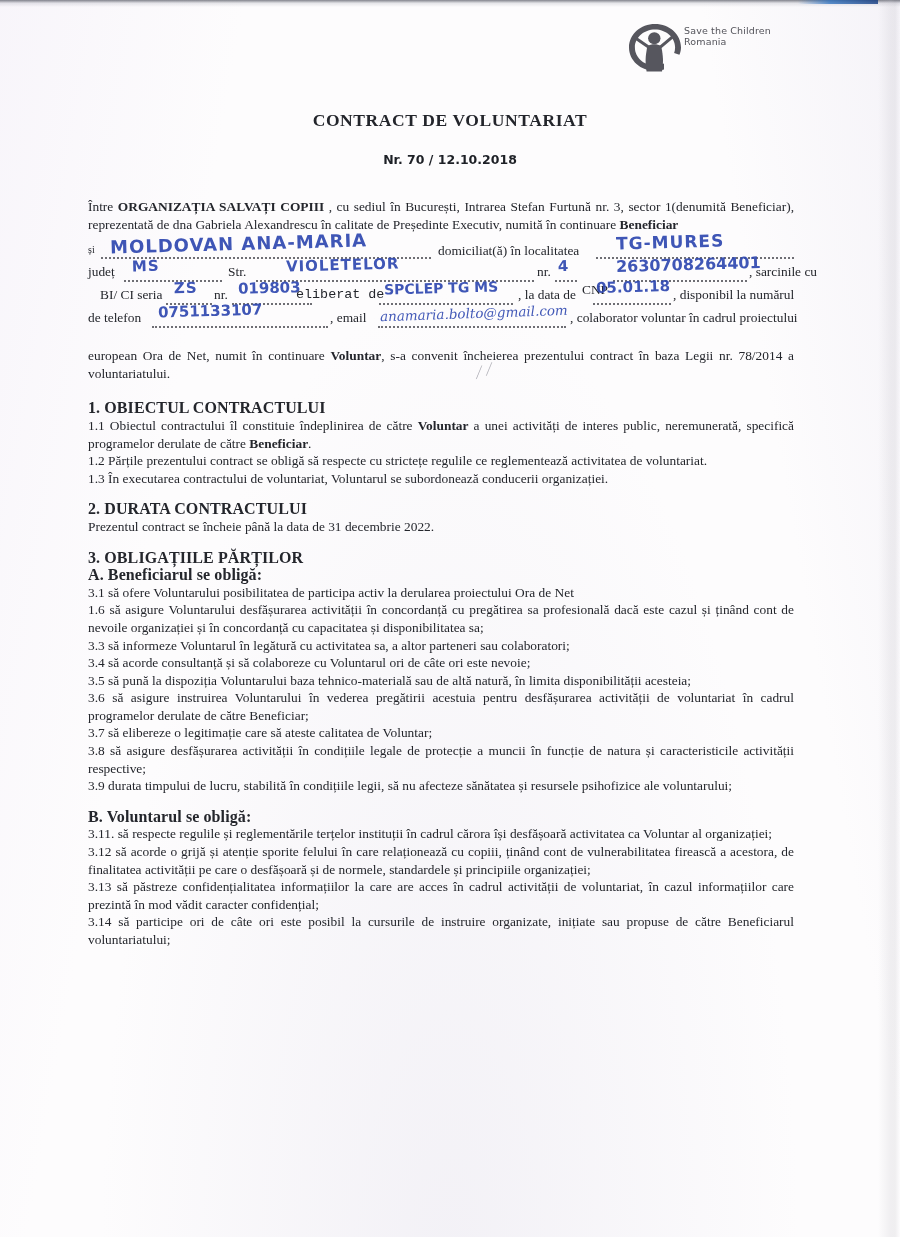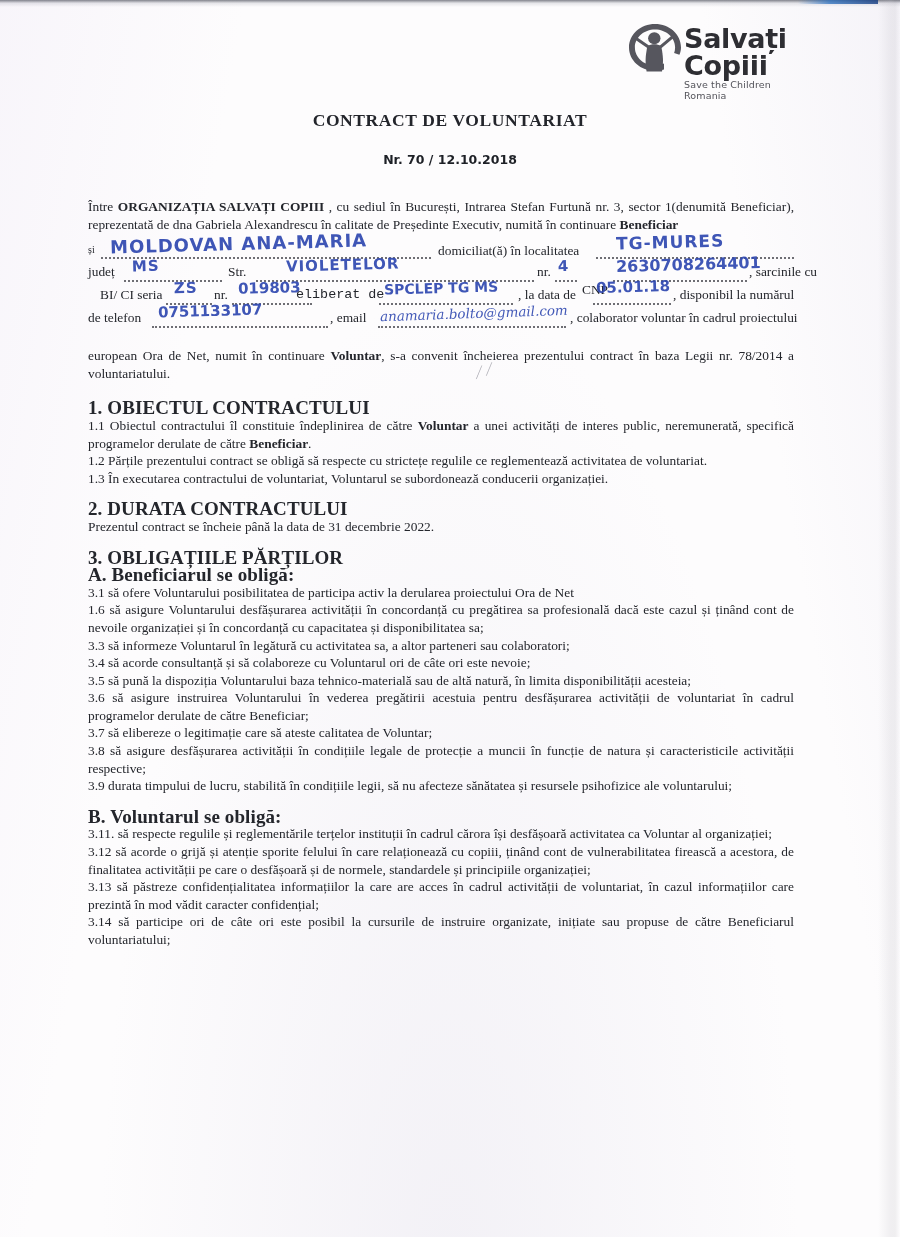--- a/index.html
+++ b/index.html
@@ -126,21 +126,21 @@
     line-height: 17.6px;
     color: #24262c;
     text-align: justify;
   }
   .body p { margin: 0; }
   .just { text-align: justify; text-align-last: left; }
   b, .b { font-weight: bold; }
   .sec-head {
     font-weight: bold;
     font-family: "Liberation Serif", serif;
-    font-size: 19px;
+    font-size: 16px;
     letter-spacing: 0.1px;
   }
   .gap-md { height: 13px; }
   .gap-lg { height: 17px; }
 
   
   .fill-block {
     position: relative;
     margin-top: 2px;
     height: 112px;
@@ -198,21 +198,20 @@
       <svg viewBox="0 0 56 52" width="56" height="52" aria-hidden="true">
         <path d="M28 2 C13.6 2 2 12.4 2 25.4 C2 38.4 13.6 48.8 28 48.8 C31.2 48.8 34.2 48.3 37 47.4 L37 41.6 C34.3 42.8 31.3 43.4 28 43.4 C16.9 43.4 7.9 35.4 7.9 25.4 C7.9 15.4 16.9 7.4 28 7.4 C39.1 7.4 48.1 15.4 48.1 25.4 C48.1 27.4 47.7 29.3 47.1 31.1 L52.4 32.8 C53.4 30.5 54 27.9 54 25.4 C54 12.4 42.4 2 28 2 Z" fill="#56565e"></path>
         <ellipse cx="27.3" cy="16.2" rx="6.2" ry="6.0" fill="#56565e"></ellipse>
         <path d="M20.4 24.2 C20.4 24.2 18.6 32.0 18.6 38.6 C18.6 44.2 19.6 49.6 19.6 49.6 L35.0 49.6 C35.0 49.6 36.0 44.2 36.0 38.6 C36.0 32.0 34.2 24.2 34.2 24.2 C32.0 22.8 29.8 22.3 27.3 22.3 C24.8 22.3 22.6 22.8 20.4 24.2 Z" fill="#56565e"></path>
         <path d="M20.8 24.6 L8.4 16.0" stroke="#56565e" stroke-width="3.1" fill="none" stroke-linecap="round"></path>
         <path d="M33.9 24.6 L47.0 13.6" stroke="#56565e" stroke-width="3.1" fill="none" stroke-linecap="round"></path>
         <path d="M44.2 9.0 L50.6 17.6" stroke="#56565e" stroke-width="2.6" fill="none" stroke-linecap="round"></path>
       </svg>
     </div>
     <div class="logo-text-wrap">
-      <div class="logo-title">Salvați Copiii</div>
       <div class="logo-sub">Save the Children Romania</div>
     </div>
   </div>
 
   <div class="doc-title">CONTRACT DE VOLUNTARIAT</div>
   <div class="doc-number">Nr. 70 / 12.10.2018</div>
 
   <div class="body">
 
     <p class="just"><span>Între </span><b>ORGANIZAȚIA SALVAȚI COPIII</b><span> , cu sediul în București, Intrarea Stefan Furtună nr. 3, sector 1(denumită Beneficiar), reprezentată de dna Gabriela Alexandrescu în calitate de Președinte Executiv, numită în continuare </span><b>Beneficiar</b></p>

